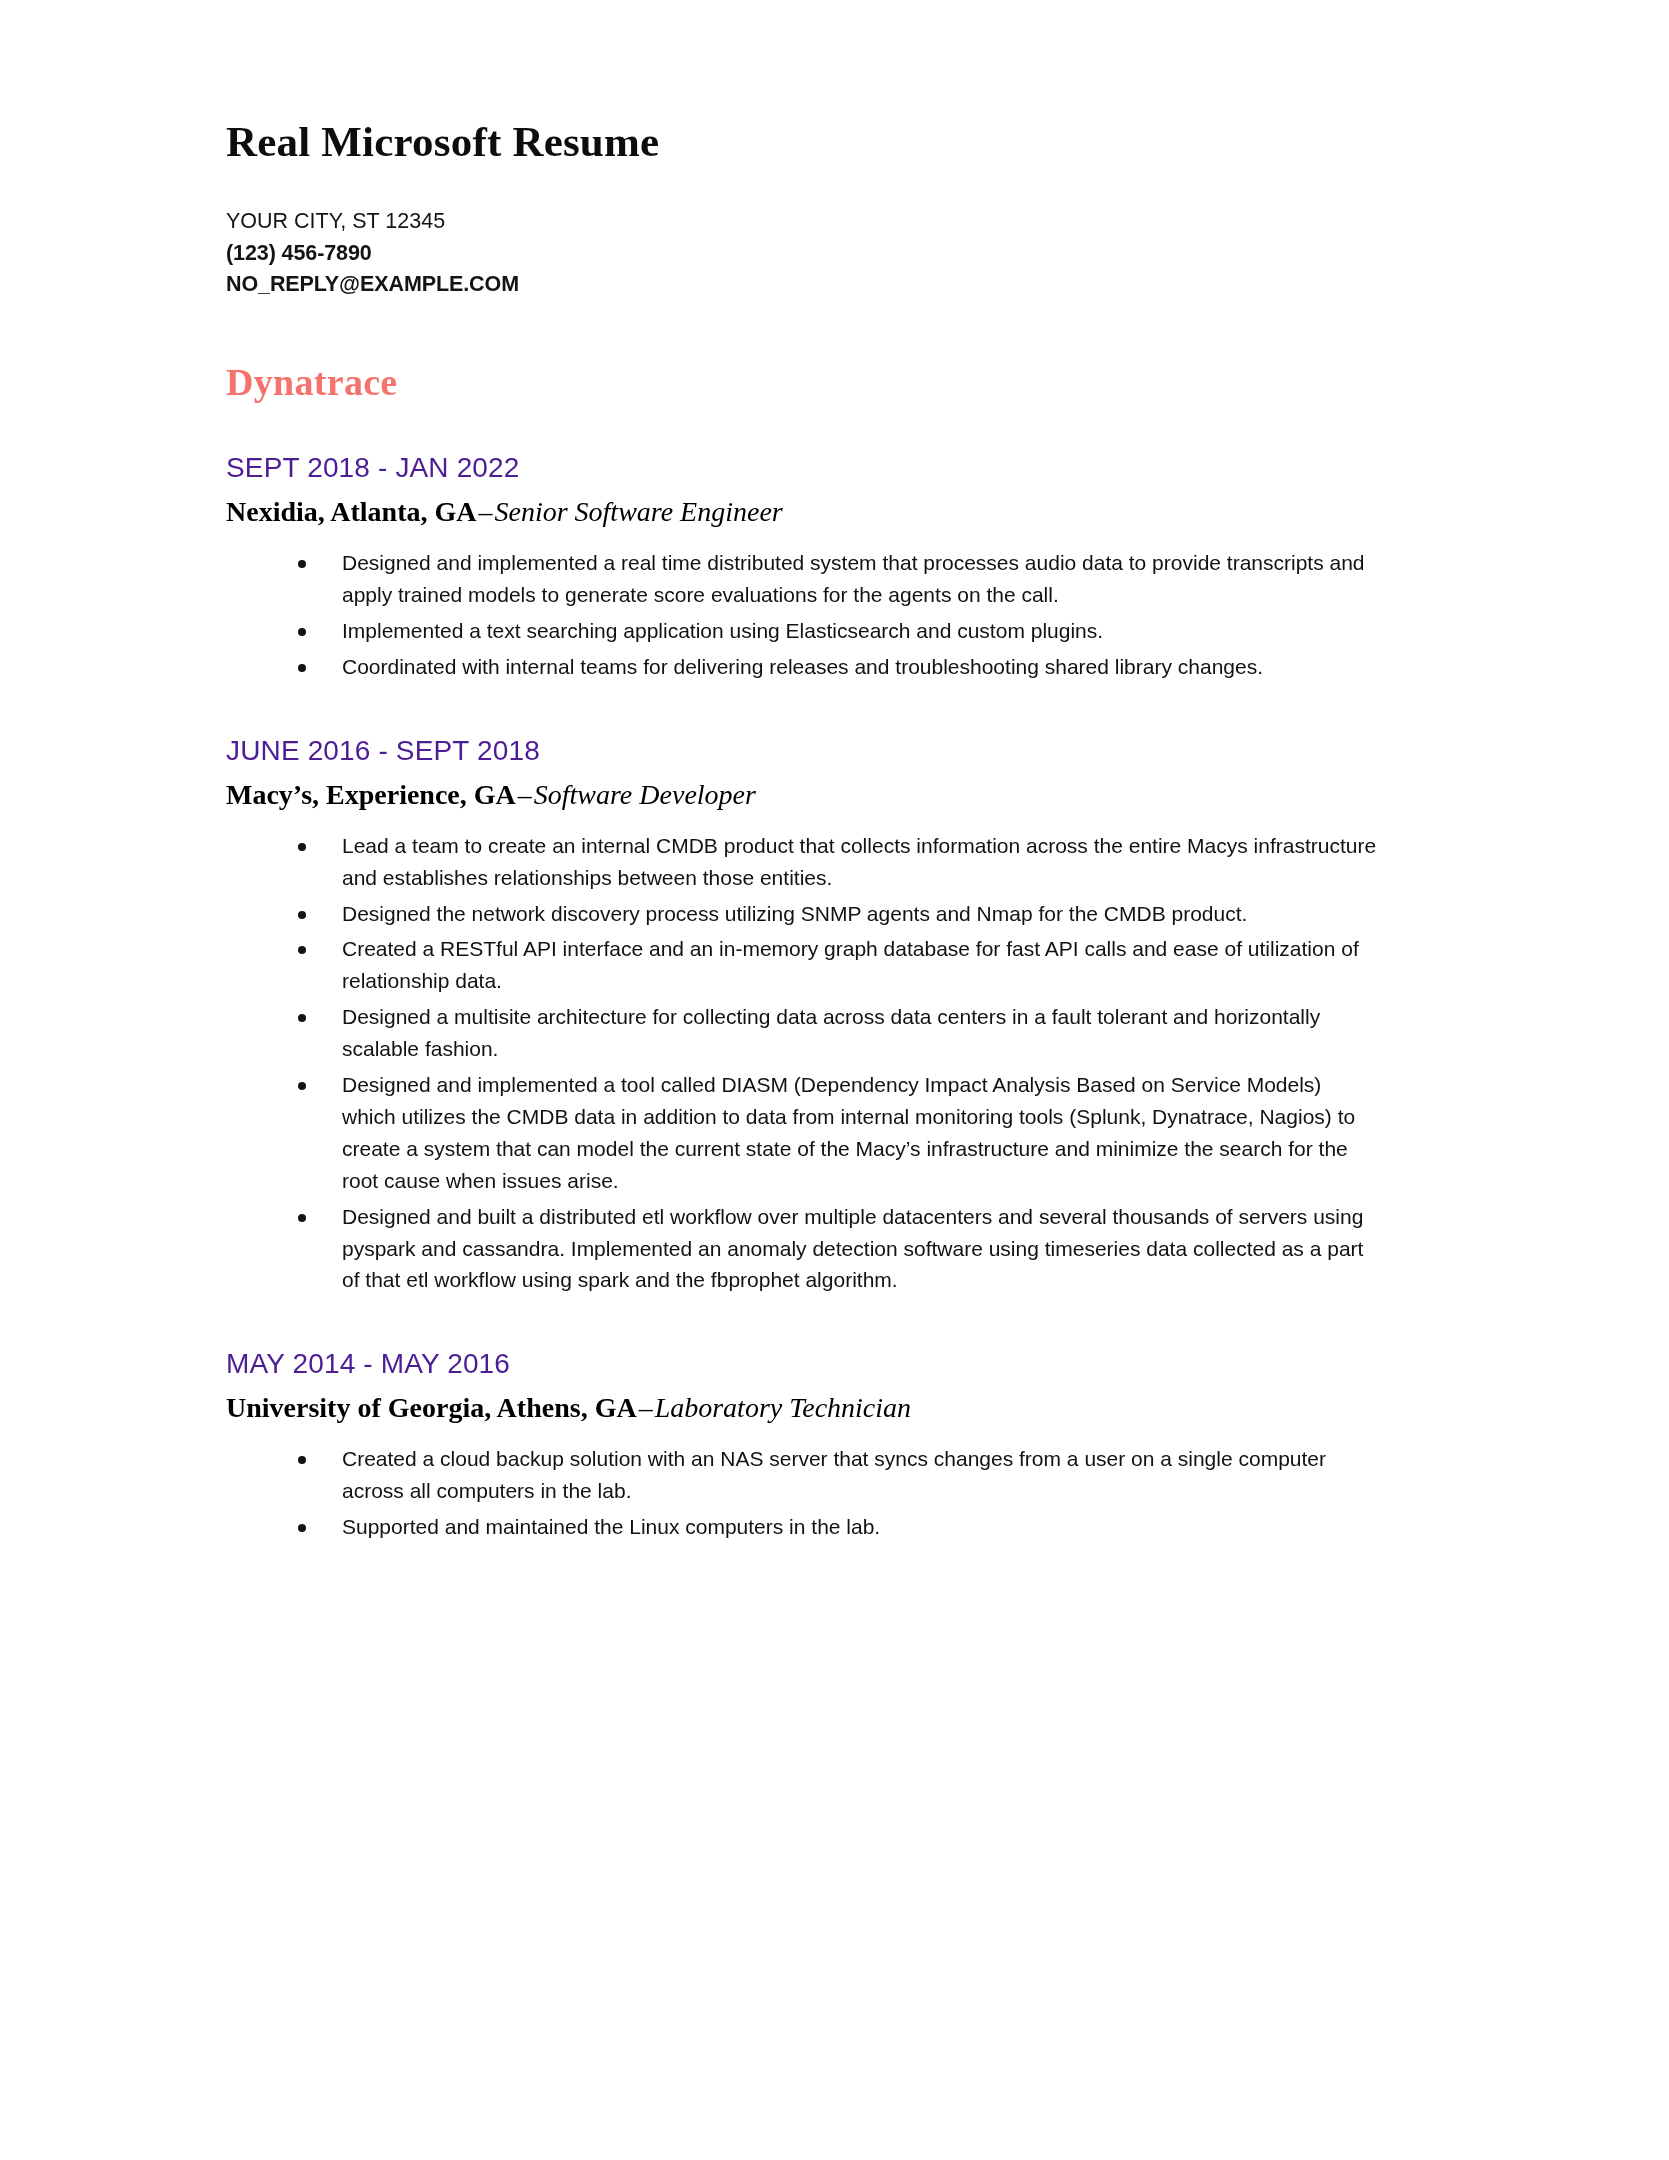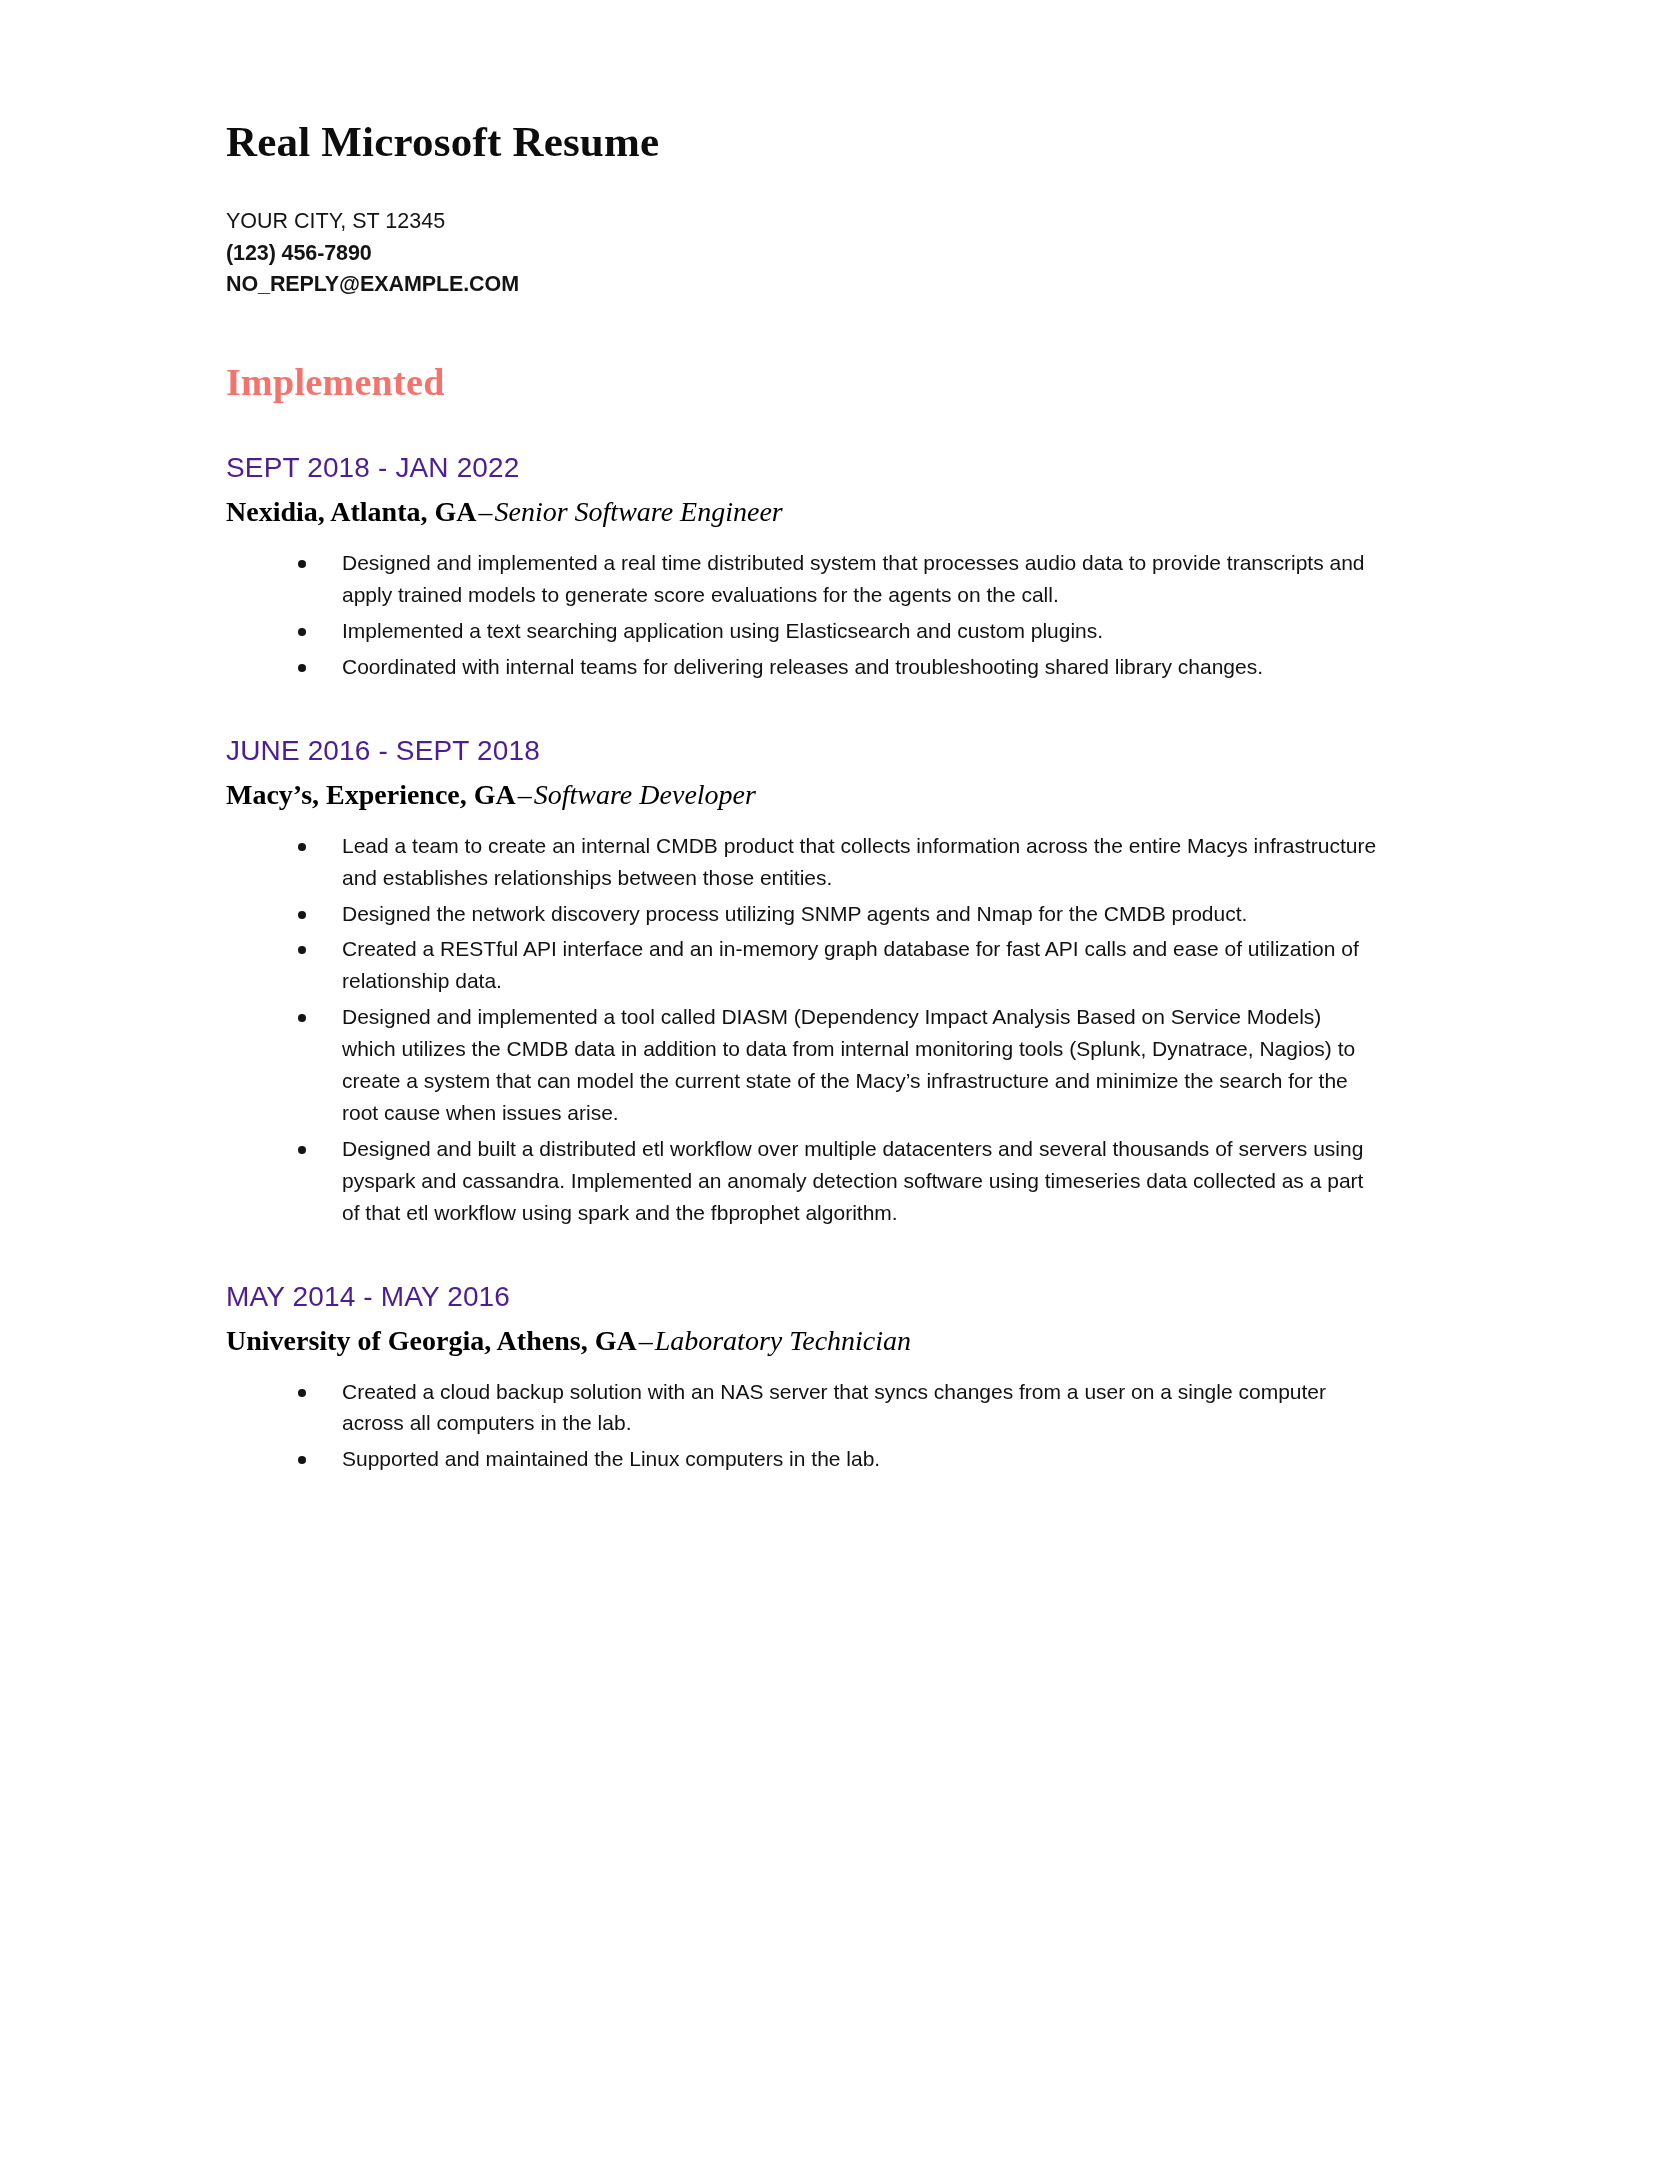--- a/index.html
+++ b/index.html
@@ -113,21 +113,21 @@
   <div class="content">
 
     <h1 class="resume-title">Real Microsoft Resume</h1>
 
     <div class="contact-block">
       <span class="contact-line">YOUR CITY, ST 12345</span>
       <span class="contact-line bold">(123) 456-7890</span>
       <span class="contact-line bold">NO_REPLY@EXAMPLE.COM</span>
     </div>
 
-    <h2 class="section-heading">Implemented</h2>
+    <h2 class="section-heading">Dynatrace</h2>
 
     <div class="job">
       <div class="job-dates">SEPT 2018 - JAN  2022</div>
       <div class="job-heading">
         <span class="job-company">Nexidia, Atlanta, GA</span><span class="job-dash">–</span><span class="job-role">Senior Software Engineer</span>
       </div>
       <ul class="bullets">
         <li>Designed and implemented a real time distributed system that processes audio data to provide transcripts and apply trained models to generate score evaluations for the agents on the call.</li>
         <li>Implemented a text searching application using Elasticsearch and custom plugins.</li>
         <li>Coordinated with internal teams for delivering releases and troubleshooting shared library changes.</li>
@@ -136,20 +136,21 @@
 
     <div class="job">
       <div class="job-dates">JUNE 2016 - SEPT 2018</div>
       <div class="job-heading">
         <span class="job-company">Macy’s, Experience, GA</span><span class="job-dash">–</span><span class="job-role">Software Developer</span>
       </div>
       <ul class="bullets">
         <li>Lead a team to create an internal CMDB product that collects information across the entire Macys infrastructure and establishes relationships between those entities.</li>
         <li>Designed the network discovery process utilizing SNMP agents and Nmap for the CMDB product.</li>
         <li>Created a RESTful API interface and an in-memory graph database for fast API calls and ease of utilization of relationship data.</li>
+        <li>Designed a multisite architecture for collecting data across data centers in a fault tolerant and horizontally scalable fashion.</li>
         <li>Designed and implemented a tool called DIASM (Dependency Impact Analysis Based on Service Models) which utilizes the CMDB data in addition to data from internal monitoring tools (Splunk, Dynatrace, Nagios) to create a system that can model the current state of the Macy’s infrastructure and minimize the search for the root cause when issues arise.</li>
         <li>Designed and built a distributed etl workflow over multiple datacenters and several thousands of servers using pyspark and cassandra. Implemented an anomaly detection software using timeseries data collected as a part of that etl workflow using spark and the fbprophet algorithm.</li>
       </ul>
     </div>
 
     <div class="job">
       <div class="job-dates">MAY 2014 - MAY 2016</div>
       <div class="job-heading">
         <span class="job-company">University of Georgia, Athens, GA</span><span class="job-dash">–</span><span class="job-role">Laboratory Technician</span>
       </div>

